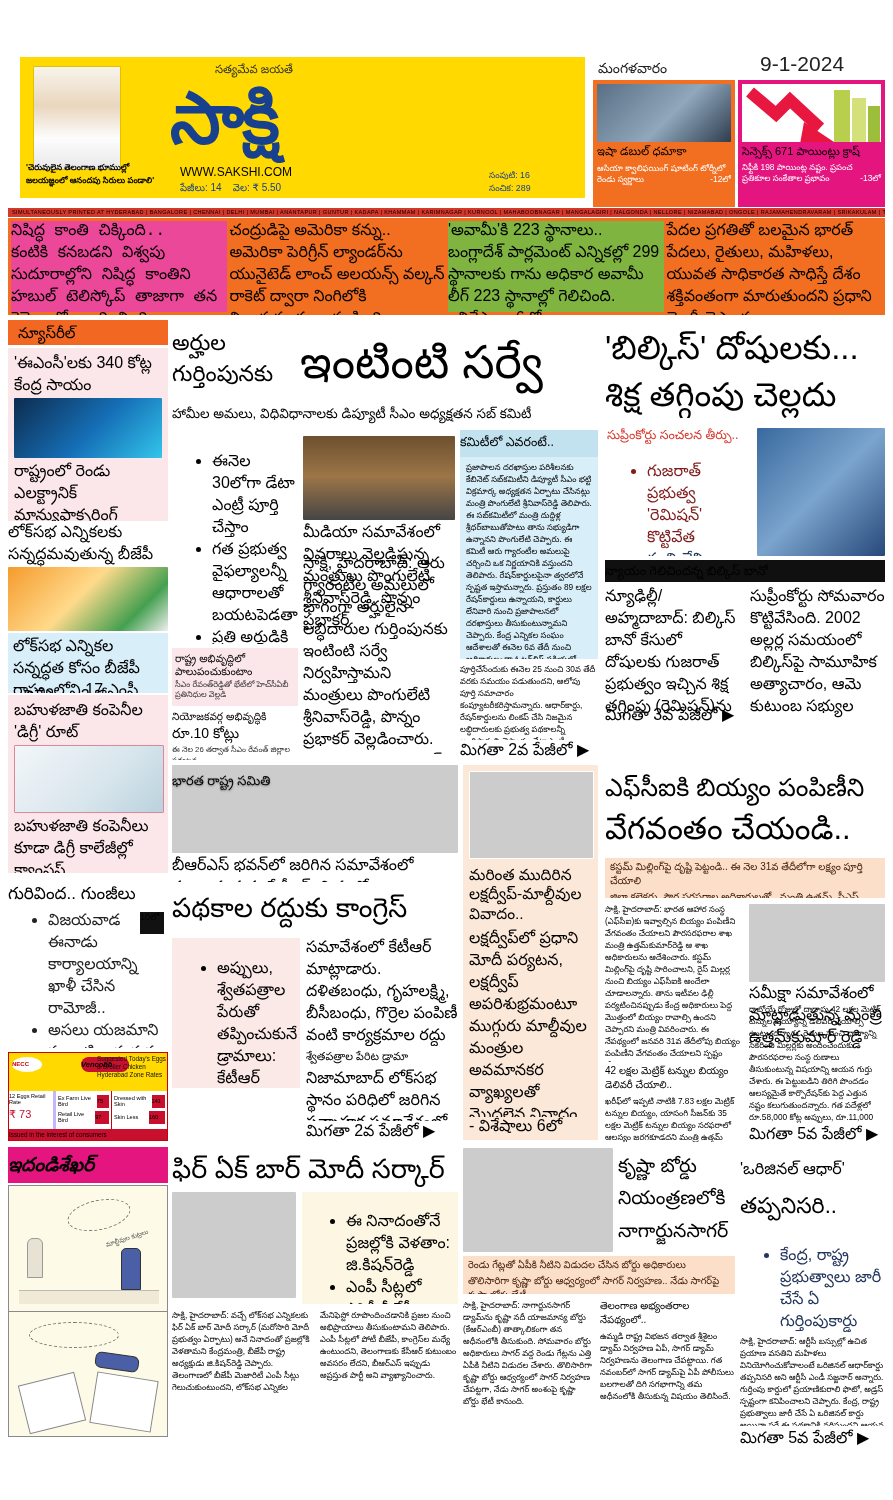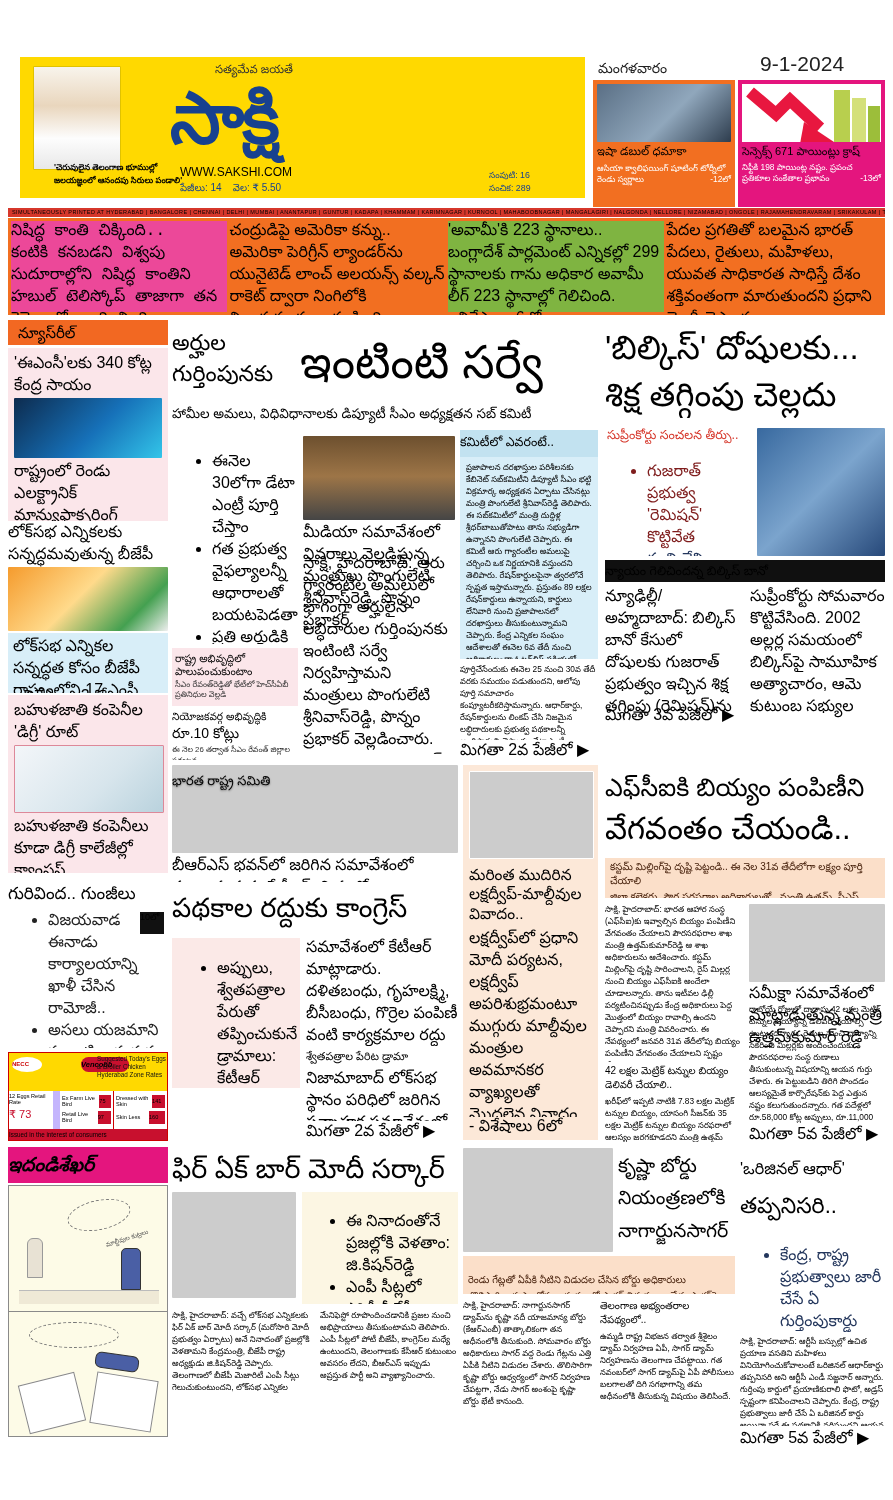--- a/index.html
+++ b/index.html
@@ -60,21 +60,21 @@
   .nr-title{font-size:12.5px;font-weight:bold;color:#17418f;line-height:1.2;margin:2px 0 4px;}
   .sq{display:inline-block;height:13px;}
 </style>
 </head>
 <body>
 
 <div class="page">
 
   <div class="abs" style="left:20px;top:57px;width:565px;height:141px;background:#FFD900;">
     <div class="abs photo ph-ysr" style="left:13px;top:9px;width:88px;height:104px;border:1px solid #e0c200;"></div>
-    <div class="abs" style="left:6px;top:104px;width:160px;margin-left:28px;">
+    <div class="abs" style="left:6px;top:104px;width:160px;">
       <div class="navy" style="font-size:8.3px;font-weight:bold;line-height:1.6;">'చెరువులైన తెలంగాణ భూముల్లో</div>
       <div class="navy" style="font-size:8.3px;font-weight:bold;line-height:1.6;">జలయజ్ఞంలో ఆనందపు సిరులు పండాలి'</div>
     </div>
     <div class="abs ctr" style="left:195px;top:6px;width:180px;font-size:11.5px;color:#333;">సత్యమేవ జయతే</div>
     <div class="abs ctr clip" style="left:150px;top:16px;width:340px;height:90px;font-size:72px;font-weight:800;color:#17418F;line-height:90px;letter-spacing:-2px;">సాక్షి</div>
     <div class="abs navy bold" style="left:160px;top:108px;width:180px;font-size:12px;">WWW.SAKSHI.COM</div>
     <div class="abs" style="left:160px;top:125px;width:220px;font-size:10px;color:#17418F;">
       <span>పేజీలు: 14</span>&nbsp;&nbsp;&nbsp;
       <span class="bold">వెల: ₹ 5.50</span>
     </div>
@@ -191,21 +191,21 @@
     <div class="abs white bold ctr" style="right:4px;top:28px;width:24px;height:22px;background:#111;font-size:9px;line-height:11px;">10లో</div>
   </div>
 
   <div class="abs" style="left:8px;top:1052px;width:160px;height:89px;border:1px solid #c00;">
     <div style="height:38px;background:#FFD900;position:relative;">
       <div class="abs ctr" style="left:3px;top:4px;width:30px;height:15px;background:#fff;border-radius:50%;font-size:6px;font-weight:bold;color:#c00;line-height:15px;">NECC</div>
       <div class="abs ctr white" style="left:37px;top:4px;width:48px;height:15px;background:#c8102e;border-radius:8px;font-size:7.5px;font-weight:bold;line-height:15px;font-style:italic;margin-left:35px;">Vencobb</div>
       <div class="abs bold" style="left:88px;top:2px;width:70px;font-size:6.3px;color:#111;line-height:1.3;">Suggested Today's Eggs &amp; Broiler Chicken Hyderabad Zone Rates</div>
     </div>
     <div style="height:38px;background:#fff;display:flex;font-size:5.6px;">
-      <div class="ctr" style="flex:0 0 44px;border-right:7px solid #c4b5fd;padding-top:2px;">
+      <div class="ctr" style="flex:0 0 44px;border-right:3px solid #c4b5fd;padding-top:2px;">
         <div class="bold">12 Eggs Retail Rate</div>
         <div class="bold" style="font-size:11px;color:#c8102e;margin-top:3px;">₹ 73</div>
       </div>
       <div style="flex:1;border-right:1px solid #c00;padding:2px;">
         <div style="display:flex;justify-content:space-between;align-items:center;height:16px;">
           <span>Ex Farm Live Bird</span>
           <span class="white bold ctr" style="background:#c8102e;width:14px;height:13px;line-height:13px;">75</span>
         </div>
         <div style="display:flex;justify-content:space-between;align-items:center;height:16px;">
           <span>Retail Live Bird</span>
@@ -349,21 +349,21 @@
     <ul class="dots">
       <li>ఈ నినాదంతోనే ప్రజల్లోకి వెళతాం: జి.కిషన్‌రెడ్డి</li>
       <li>ఎంపీ సీట్లలో పోటీ బీజేపీ, కాంగ్రెస్‌ల మధ్యనే...</li>
 
     </ul>
   </div>
   <div class="abs body-txt just clip" style="left:172px;top:1310px;width:286px;height:130px;columns:2;column-gap:10px;font-size:8.3px;">సాక్షి, హైదరాబాద్: వచ్చే లోక్‌సభ ఎన్నికలకు ఫిర్ ఏక్ బార్ మోదీ సర్కార్ (మరోసారి మోదీ ప్రభుత్వం ఏర్పాటు) అనే నినాదంతో ప్రజల్లోకి వెళతామని కేంద్రమంత్రి, బీజేపీ రాష్ట్ర అధ్యక్షుడు జి.కిషన్‌రెడ్డి చెప్పారు. తెలంగాణలో బీజేపీ మెజారిటీ ఎంపీ సీట్లు గెలుచుకుంటుందని, లోక్‌సభ ఎన్నికల మేనిఫెస్టో రూపొందించడానికి ప్రజల నుంచి అభిప్రాయాలు తీసుకుంటామని తెలిపారు. ఎంపీ సీట్లలో పోటీ బీజేపీ, కాంగ్రెస్‌ల మధ్యే ఉంటుందని, తెలంగాణకు కేసీఆర్ కుటుంబం అవసరం లేదని, బీఆర్ఎస్ ఇప్పుడు అప్రస్తుత పార్టీ అని వ్యాఖ్యానించారు.</div>
 
   <div class="abs photo ph-dam" style="left:463px;top:1148px;width:150px;height:104px;"></div>
   <div class="abs ctr hl clip" style="left:618px;top:1150px;width:117px;height:102px;font-size:19px;line-height:1.7;">కృష్ణా బోర్డు నియంత్రణలోకి నాగార్జునసాగర్</div>
-  <div class="abs" style="left:463px;top:1256px;width:272px;height:38px;background:#FBDFC9;padding:18px 5px;">
+  <div class="abs" style="left:463px;top:1256px;width:272px;height:38px;background:#FBDFC9;padding:3px 5px;">
     <div class="ctr bold" style="font-size:9.8px;color:#401a05;">రెండు గేట్లతో ఏపీకి నీటిని విడుదల చేసిన బోర్డు అధికారులు</div>
     <div class="ctr bold" style="font-size:9.8px;color:#401a05;margin-top:2px;">తొలిసారిగా కృష్ణా బోర్డు ఆధ్వర్యంలో సాగర్ నిర్వహణ.. నేడు సాగర్‌పై కృష్ణా బోర్డు భేటీ</div>
   </div>
   <div class="abs body-txt just clip" style="left:463px;top:1300px;width:130px;height:140px;font-size:8.3px;">సాక్షి, హైదరాబాద్: నాగార్జునసాగర్ డ్యామ్‌ను కృష్ణా నదీ యాజమాన్య బోర్డు (కేఆర్ఎంబీ) తాత్కాలికంగా తన అధీనంలోకి తీసుకుంది. సోమవారం బోర్డు అధికారులు సాగర్ వద్ద రెండు గేట్లను ఎత్తి ఏపీకి నీటిని విడుదల చేశారు. తొలిసారిగా కృష్ణా బోర్డు ఆధ్వర్యంలో సాగర్ నిర్వహణ చేపట్టగా, నేడు సాగర్ అంశంపై కృష్ణా బోర్డు భేటీ కానుంది.</div>
   <div class="abs" style="left:600px;top:1300px;width:135px;height:140px;">
     <div class="bold ink" style="font-size:10px;margin-bottom:3px;">తెలంగాణ అభ్యంతరాల నేపథ్యంలో..</div>
     <div class="body-txt just clip" style="height:118px;font-size:8.3px;">ఉమ్మడి రాష్ట్ర విభజన తర్వాత శ్రీశైలం డ్యామ్ నిర్వహణ ఏపీ, సాగర్ డ్యామ్ నిర్వహణను తెలంగాణ చేపట్టాయి. గత నవంబర్‌లో సాగర్ డ్యామ్‌పై ఏపీ పోలీసులు బలగాలతో దిగి సగభాగాన్ని తమ అధీనంలోకి తీసుకున్న విషయం తెలిసిందే.</div>
   </div>
 
   <div class="abs ctr hl clip" style="left:740px;top:1152px;width:145px;height:34px;font-size:16px;line-height:34px;">'ఒరిజినల్ ఆధార్'</div>

